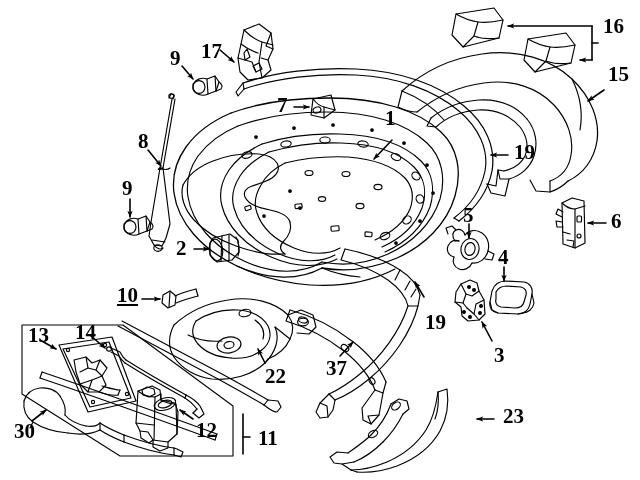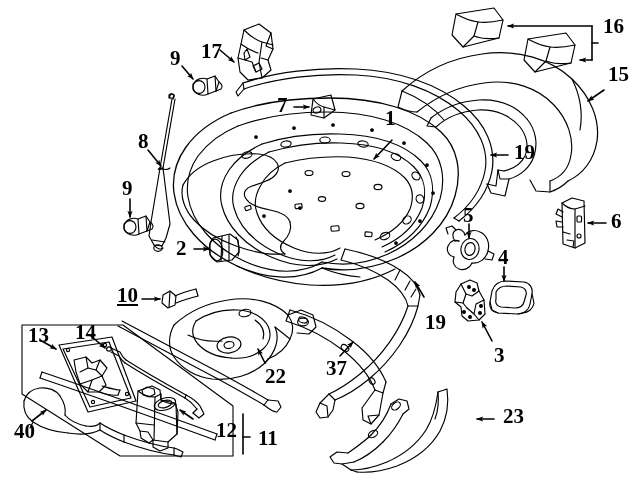--- a/index.html
+++ b/index.html
@@ -486,26 +486,26 @@
   <div class="callout-label" style="left:494px; top:345px;">3</div>
   <div class="callout-label" style="left:498px; top:247px;">4</div>
   <div class="callout-label" style="left:463px; top:205px;">5</div>
   <div class="callout-label" style="left:611px; top:211px;">6</div>
   <div class="callout-label" style="left:277px; top:95px;">7</div>
   <div class="callout-label" style="left:138px; top:131px;">8</div>
   <div class="callout-label" style="left:170px; top:48px;">9</div>
   <div class="callout-label" style="left:122px; top:178px;">9</div>
   <div class="callout-label" style="left:117px; top:285px;text-decoration:underline;">10</div>
   <div class="callout-label" style="left:258px; top:428px;">11</div>
-  <div class="callout-label" style="left:196px; top:420px;margin-left:20px;">12</div>
+  <div class="callout-label" style="left:196px; top:420px;">12</div>
   <div class="callout-label" style="left:28px;  top:325px;">13</div>
   <div class="callout-label" style="left:75px;  top:322px;">14</div>
   <div class="callout-label" style="left:608px; top:64px;">15</div>
   <div class="callout-label" style="left:603px; top:16px;">16</div>
   <div class="callout-label" style="left:201px; top:41px;">17</div>
   <div class="callout-label" style="left:514px; top:142px;">19</div>
   <div class="callout-label" style="left:425px; top:312px;">19</div>
-  <div class="callout-label" style="left:14px;  top:421px;">40</div>
+  <div class="callout-label" style="left:14px;  top:421px;">30</div>
   <div class="callout-label" style="left:326px; top:358px;">37</div>
   <div class="callout-label" style="left:265px; top:366px;">22</div>
   <div class="callout-label" style="left:503px; top:406px;">23</div>
 
 </div>
 
 </body></html>

